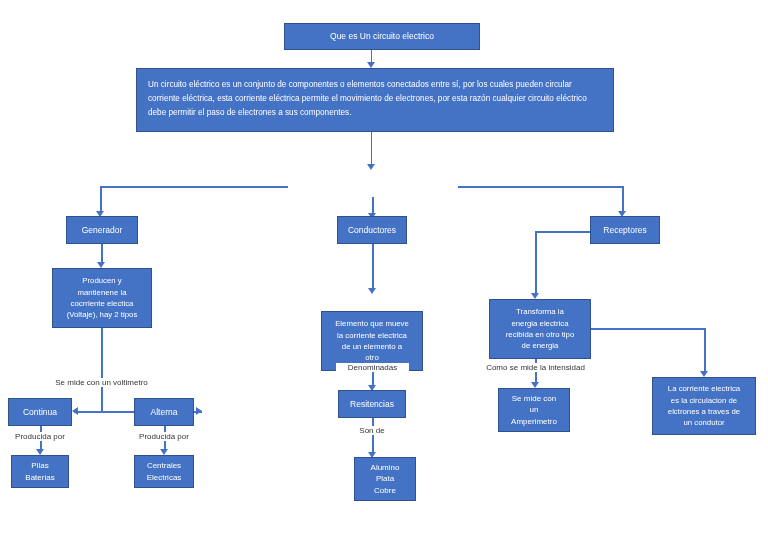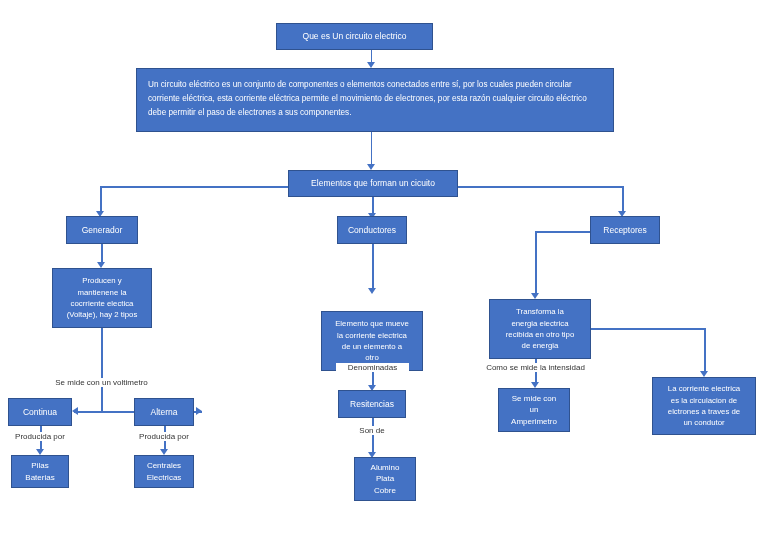--- a/index.html
+++ b/index.html
@@ -64,31 +64,30 @@
     border-top:4.5px solid transparent;
     border-bottom:4.5px solid transparent;
     border-left:6px solid #4472C4;
   }
 </style>
 </head>
 <body>
 
 <div id="canvas">
 
-  <div class="node" style="left:276px;top:23px;width:157px;height:27px;font-size:8.5px;text-align:center;">Que es Un circuito electrico</div>
+  <div class="node" style="left:284px;top:23px;width:196px;height:27px;font-size:8.5px;text-align:center;">Que es Un circuito electrico</div>
 
   <div class="ln v" style="left:370.5px;top:50px;height:13px;"></div>
   <div class="arw down" style="left:366.8px;top:62px;"></div>
 
   <div class="node para" style="left:136px;top:68px;width:478px;height:64px;font-size:8.2px;">Un circuito eléctrico es un conjunto de componentes o elementos conectados entre sí, por los cuales pueden circular corriente eléctrica, esta corriente eléctrica permite el movimiento de electrones, por esta razón cualquier circuito eléctrico debe permitir el paso de electrones a sus componentes.</div>
 
   <div class="ln v" style="left:370.5px;top:132px;height:33px;"></div>
   <div class="arw down" style="left:366.8px;top:164px;"></div>
 
-  <div class="node" style="left:288px;top:170px;width:170px;height:27px;font-size:8.5px;">Elementos que forman un cicuito</div>
 
   <div class="ln h" style="left:100px;top:186px;width:188px;"></div>
   <div class="ln v" style="left:100px;top:186px;height:26px;"></div>
   <div class="arw down" style="left:96.3px;top:211px;"></div>
 
   <div class="ln v" style="left:372px;top:197px;height:18px;"></div>
   <div class="arw down" style="left:368.3px;top:213px;"></div>
 
   <div class="ln h" style="left:458px;top:186px;width:165px;"></div>
   <div class="ln v" style="left:622px;top:186px;height:26px;"></div>

